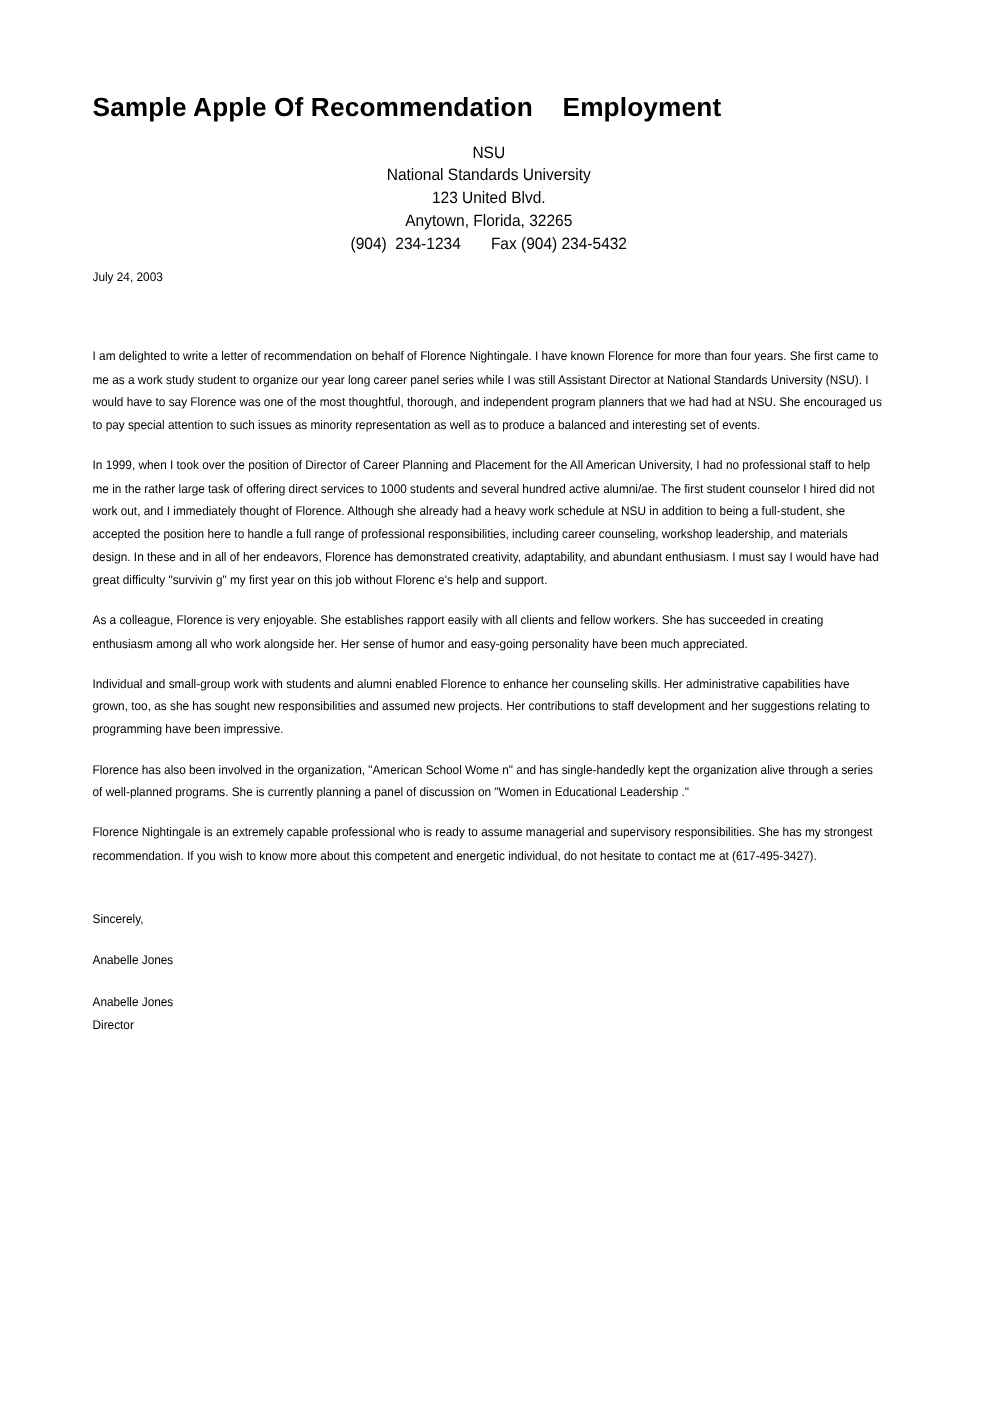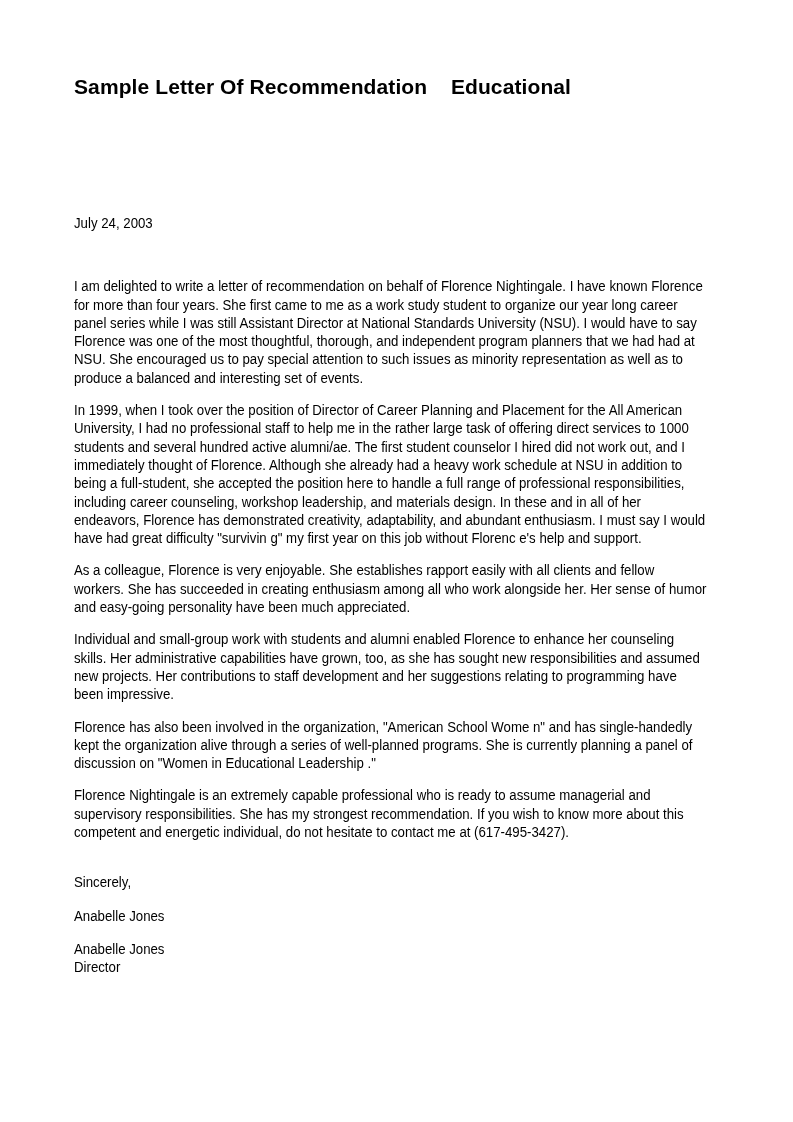--- a/index.html
+++ b/index.html
@@ -54,21 +54,21 @@
     transform: scaleX(0.94);
     transform-origin: center center;
   }
 
   
   .letter-body {
     position: absolute;
     left: 74px;
     top: 214px;
     width: 634px;
-    font-size: 14px;
+    font-size: 10px;
     line-height: 18.3px;
   }
 
   .block {
     margin: 0 0 0 0;
   }
   .line {
     white-space: pre;
     transform: scaleX(0.945);
     transform-origin: left center;
@@ -88,22 +88,29 @@
 
   .para-wrap { margin-bottom: 14px; }
 
   .sig-line { white-space: pre; transform: scaleX(0.945); transform-origin: left center; }
 </style>
 </head>
 <body>
 
 <div class="page">
 
-  <div class="doc-title">Sample Letter Of Recommendation    Educational</div>
+  <div class="doc-title">Sample Apple Of Recommendation    Employment</div>
 
+  <div class="letterhead">
+    <div class="lh-line">NSU</div>
+    <div class="lh-line">National Standards University</div>
+    <div class="lh-line">123 United Blvd.</div>
+    <div class="lh-line">Anytown, Florida, 32265</div>
+    <div class="lh-line">(904)  234-1234       Fax (904) 234-5432</div>
+  </div>
 
   <div class="letter-body">
 
     <div class="block">
       <div class="line">July 24, 2003</div>
     </div>
 
     <div class="gap-md"></div>
 
 

